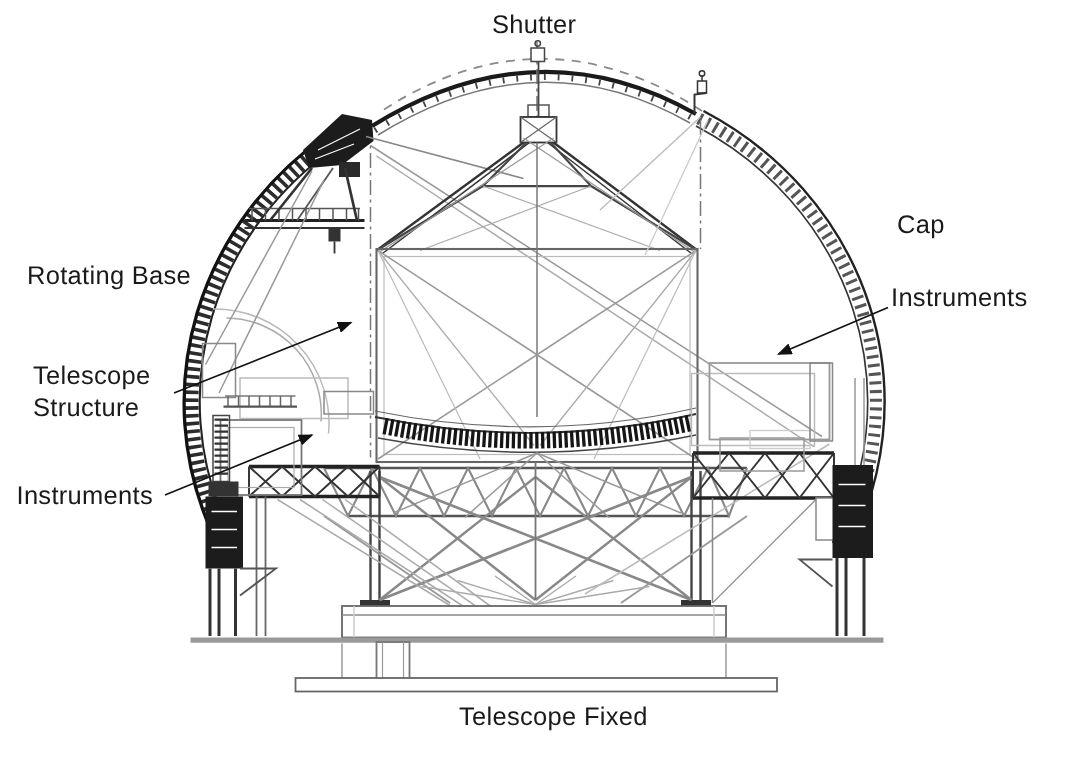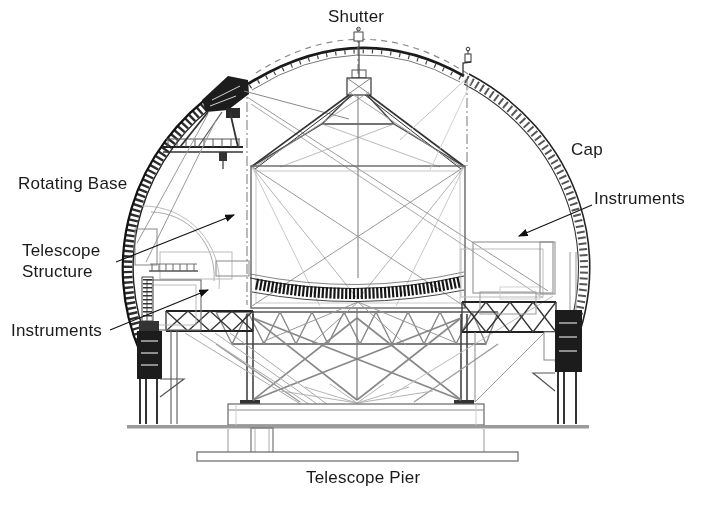--- a/index.html
+++ b/index.html
@@ -287,21 +287,21 @@
   </g>
 
   <g stroke="#111" stroke-width="1.1" fill="none">
     <line x1="116" y1="262" x2="234" y2="215" marker-end="url(#arw)"></line>
     <line x1="110" y1="330" x2="208" y2="290" marker-end="url(#arw)"></line>
     <line x1="592" y1="205" x2="519" y2="236" marker-end="url(#arw)"></line>
   </g>
 </svg>
 
 <div class="lbl" style="left:328px;top:7px">Shutter</div>
-<div class="lbl" style="left:571px;top:140px">Cap</div>
+<div class="lbl" style="left:598px;top:140px">Cap</div>
 <div class="lbl two" style="left:22px;top:240px">Telescope
 Structure</div>
 <div class="lbl" style="left:18px;top:174px">Rotating Base</div>
 <div class="lbl" style="left:11px;top:321px">Instruments</div>
 <div class="lbl" style="left:594px;top:189px">Instruments</div>
-<div class="lbl" style="left:306px;top:468px">Telescope Pier</div>
+<div class="lbl" style="left:306px;top:468px">Telescope Fixed</div>
 
 </div>
 
 </body></html>

